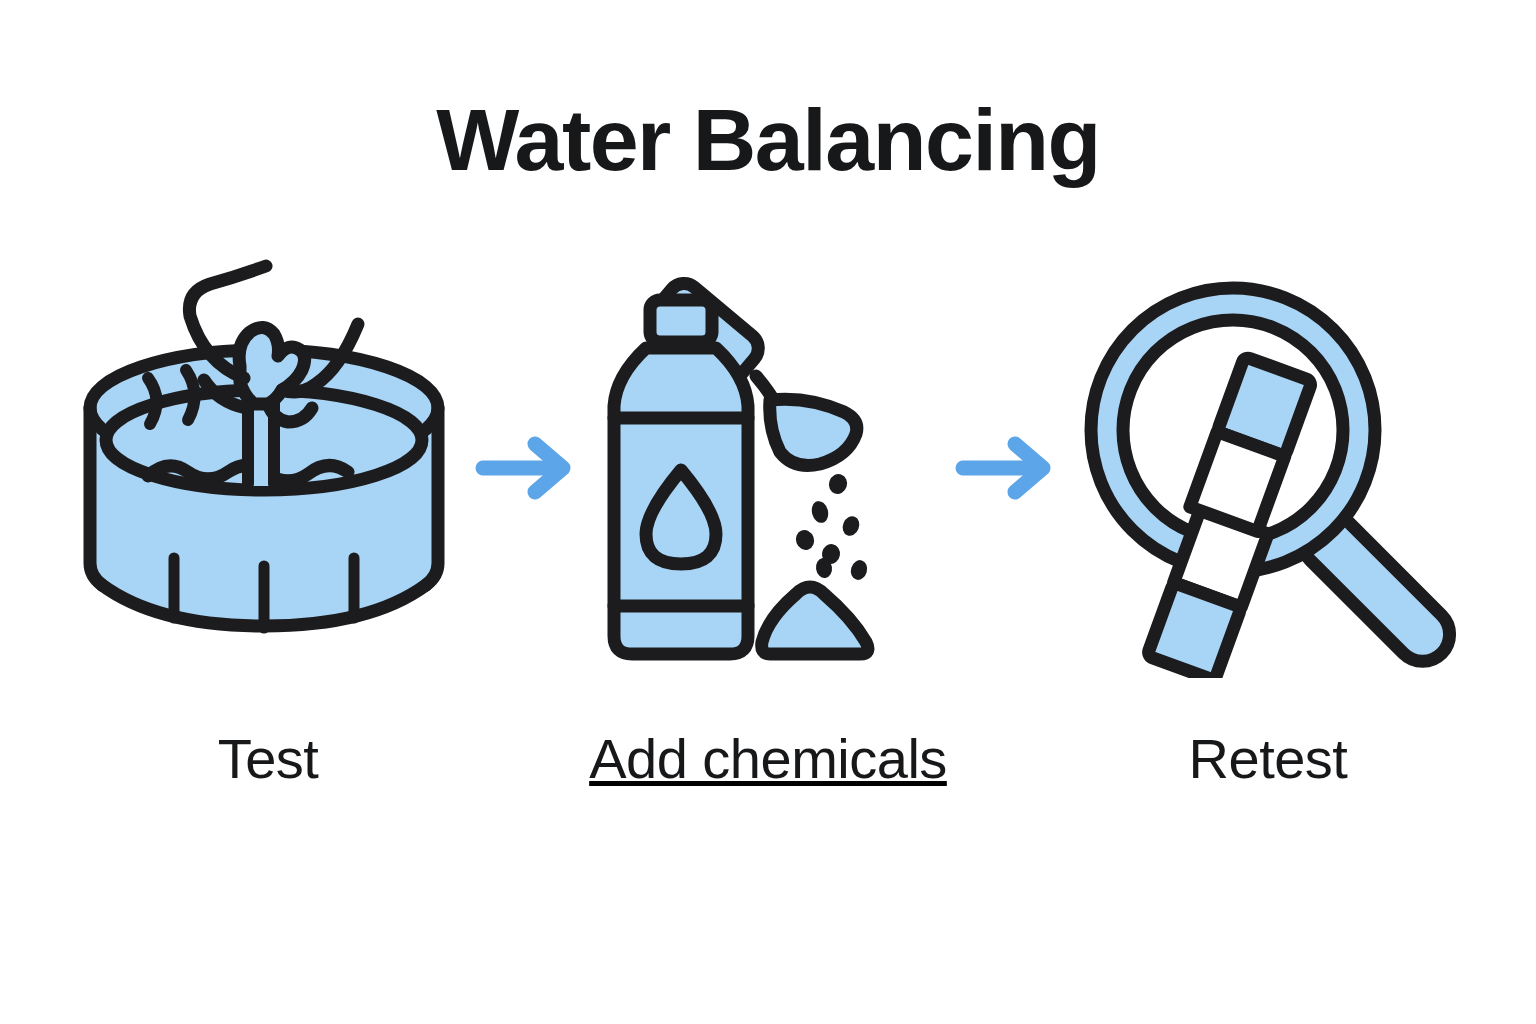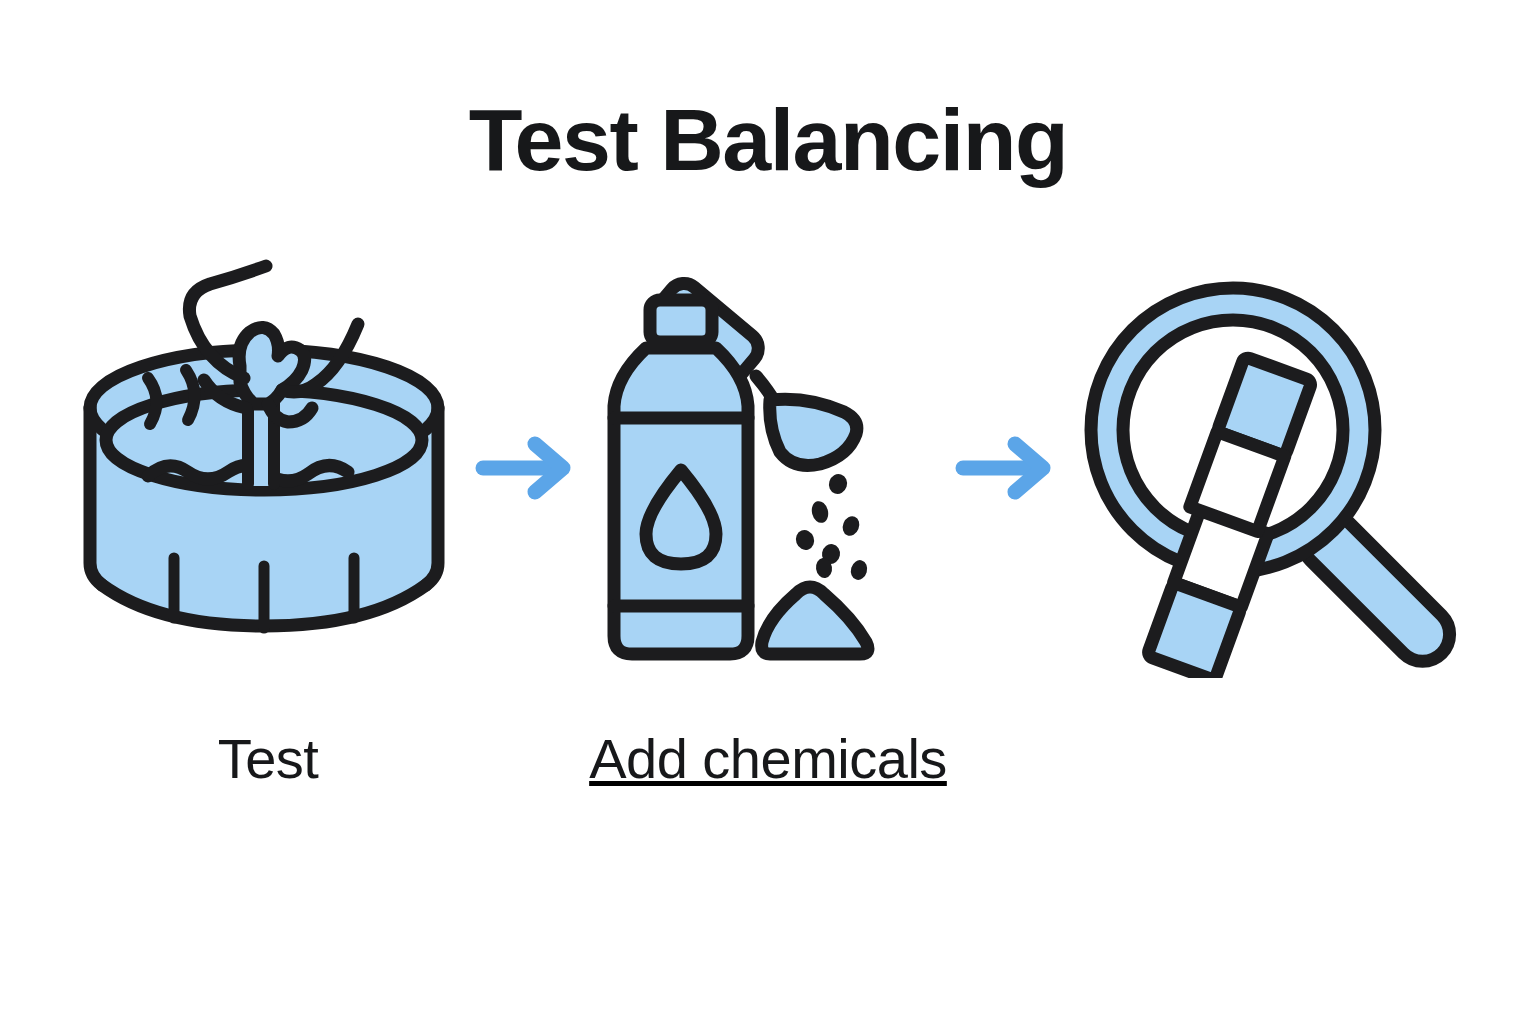--- a/index.html
+++ b/index.html
@@ -71,21 +71,21 @@
   .step-1 { width: 400px; }
   .step-2 { width: 360px; text-decoration: underline; }
   .step-3 { width: 400px; }
   .arrow-slot { width: 120px; }
 </style>
 </head>
 <body>
 
 <div class="infographic">
 
-  <div class="title">Test Balancing</div>
+  <div class="title">Water Balancing</div>
 
   <div class="steps-row">
 
     <div class="step step-1">
       <div class="step-art">
         <svg width="400" height="420" viewBox="0 0 400 420">
           <g fill="none" stroke="#1c1c1e" stroke-width="13" stroke-linecap="round" stroke-linejoin="round">
 
             <path d="M 22 182 L 22 305 Q 22 318 34 327 Q 90 368 196 368 Q 302 368 358 327 Q 370 318 370 305 L 370 182 Z" fill="#a8d4f5" stroke="none"></path>
 
@@ -203,16 +203,17 @@
               <rect x="112" y="340" width="72" height="78" rx="6" fill="#a8d4f5"></rect>
             </g>
 
             <g transform="rotate(20 178 186)">
               <rect x="142" y="106" width="72" height="80" rx="6" fill="#a8d4f5"></rect>
               <rect x="142" y="186" width="72" height="80" fill="#ffffff"></rect>
             </g>
           </g>
         </svg>
       </div>
+      <div class="step-label">Retest</div>
     </div>
 
   </div>
 </div>
 
 </body></html>

